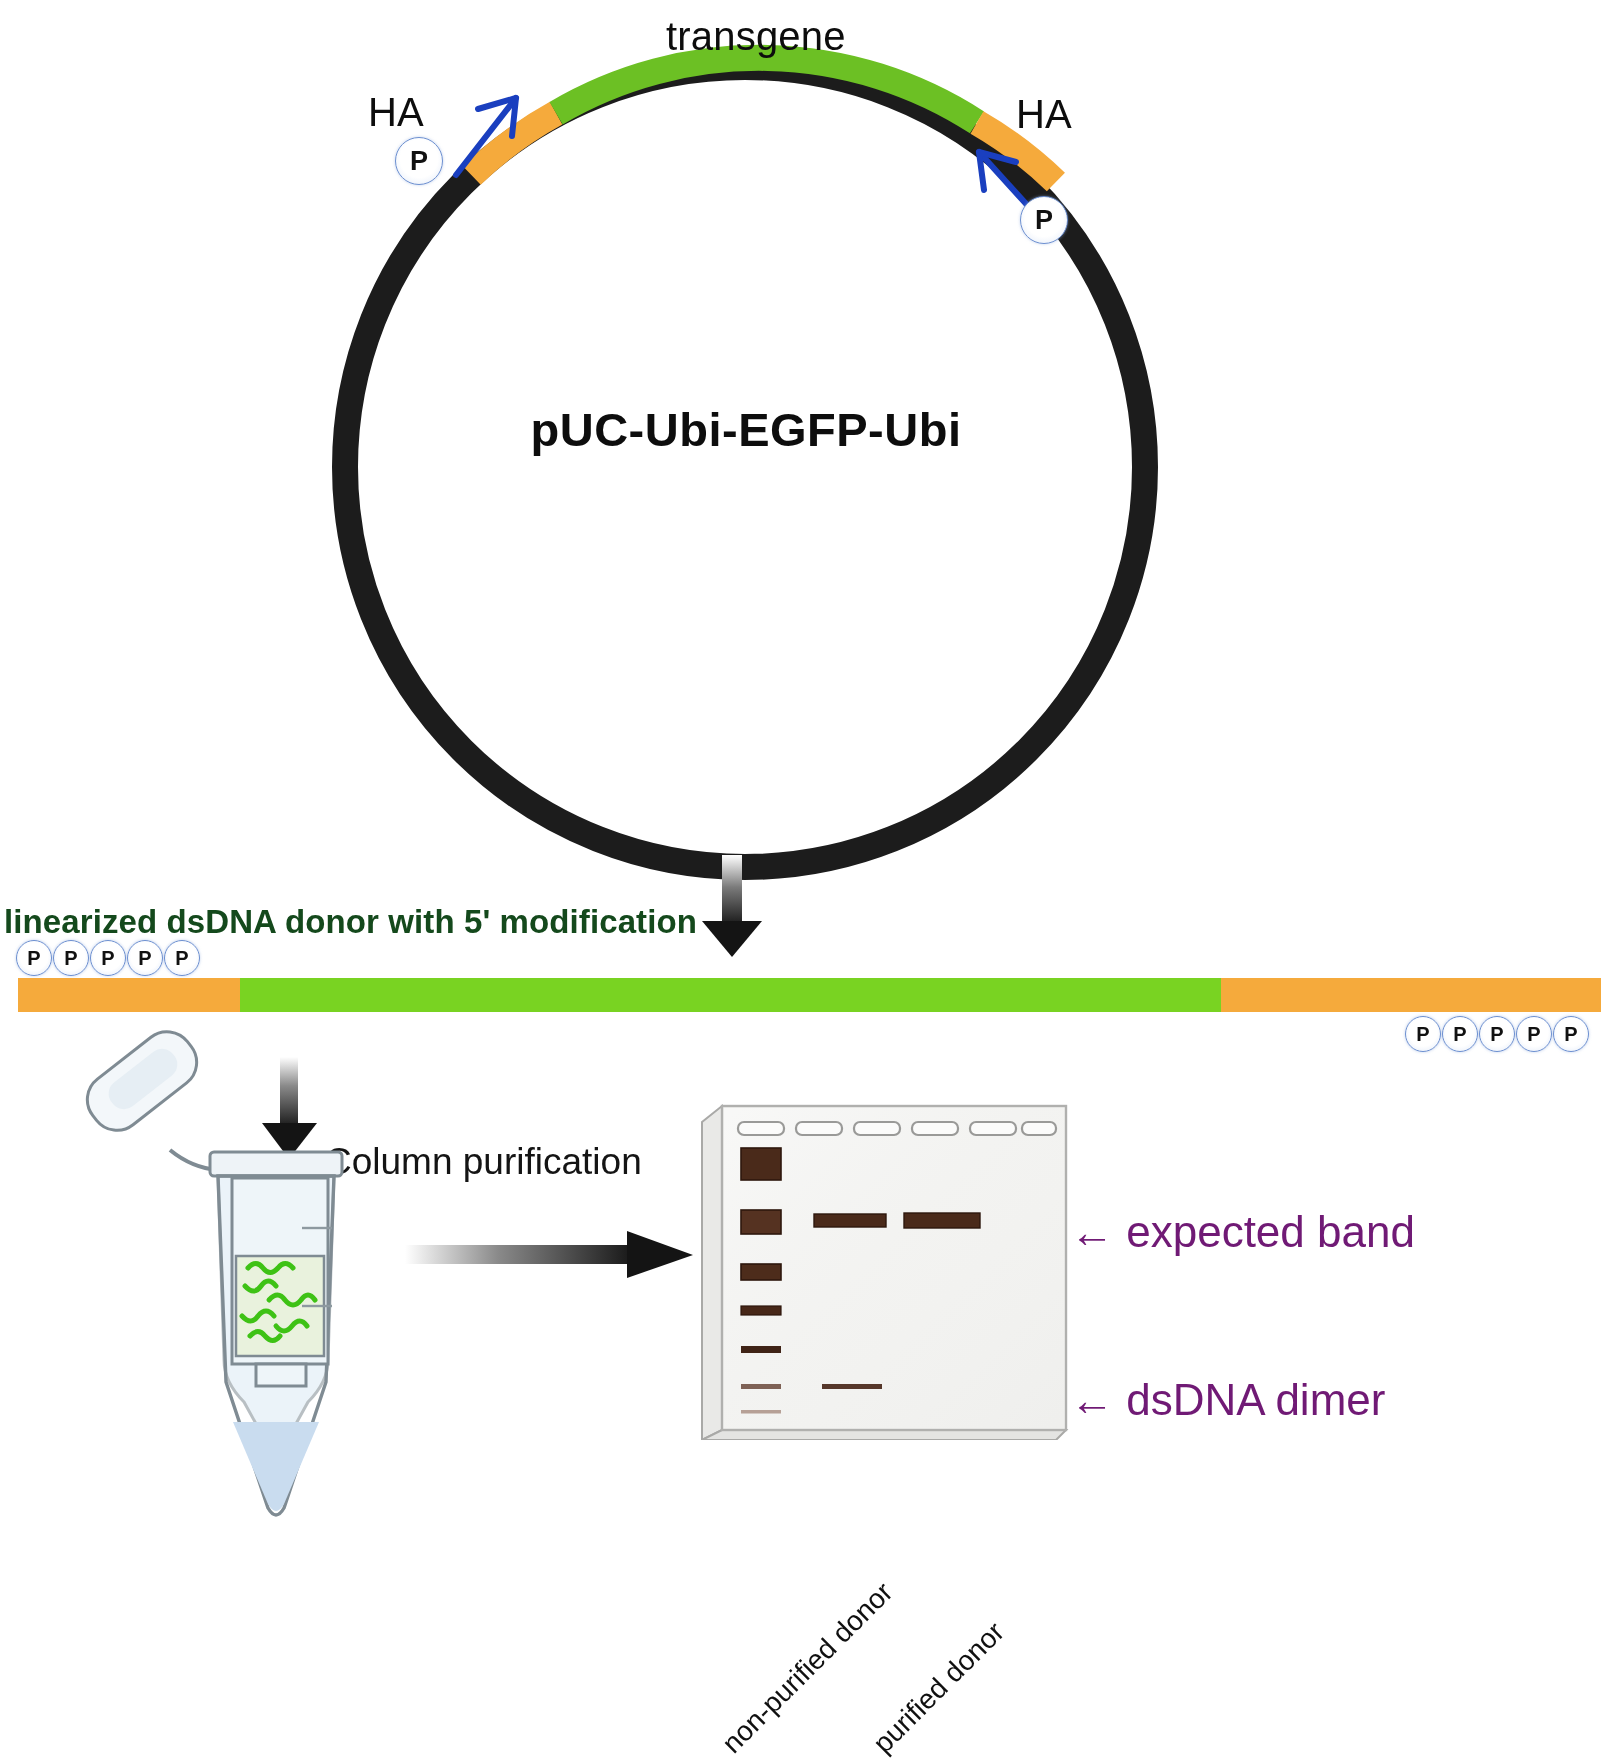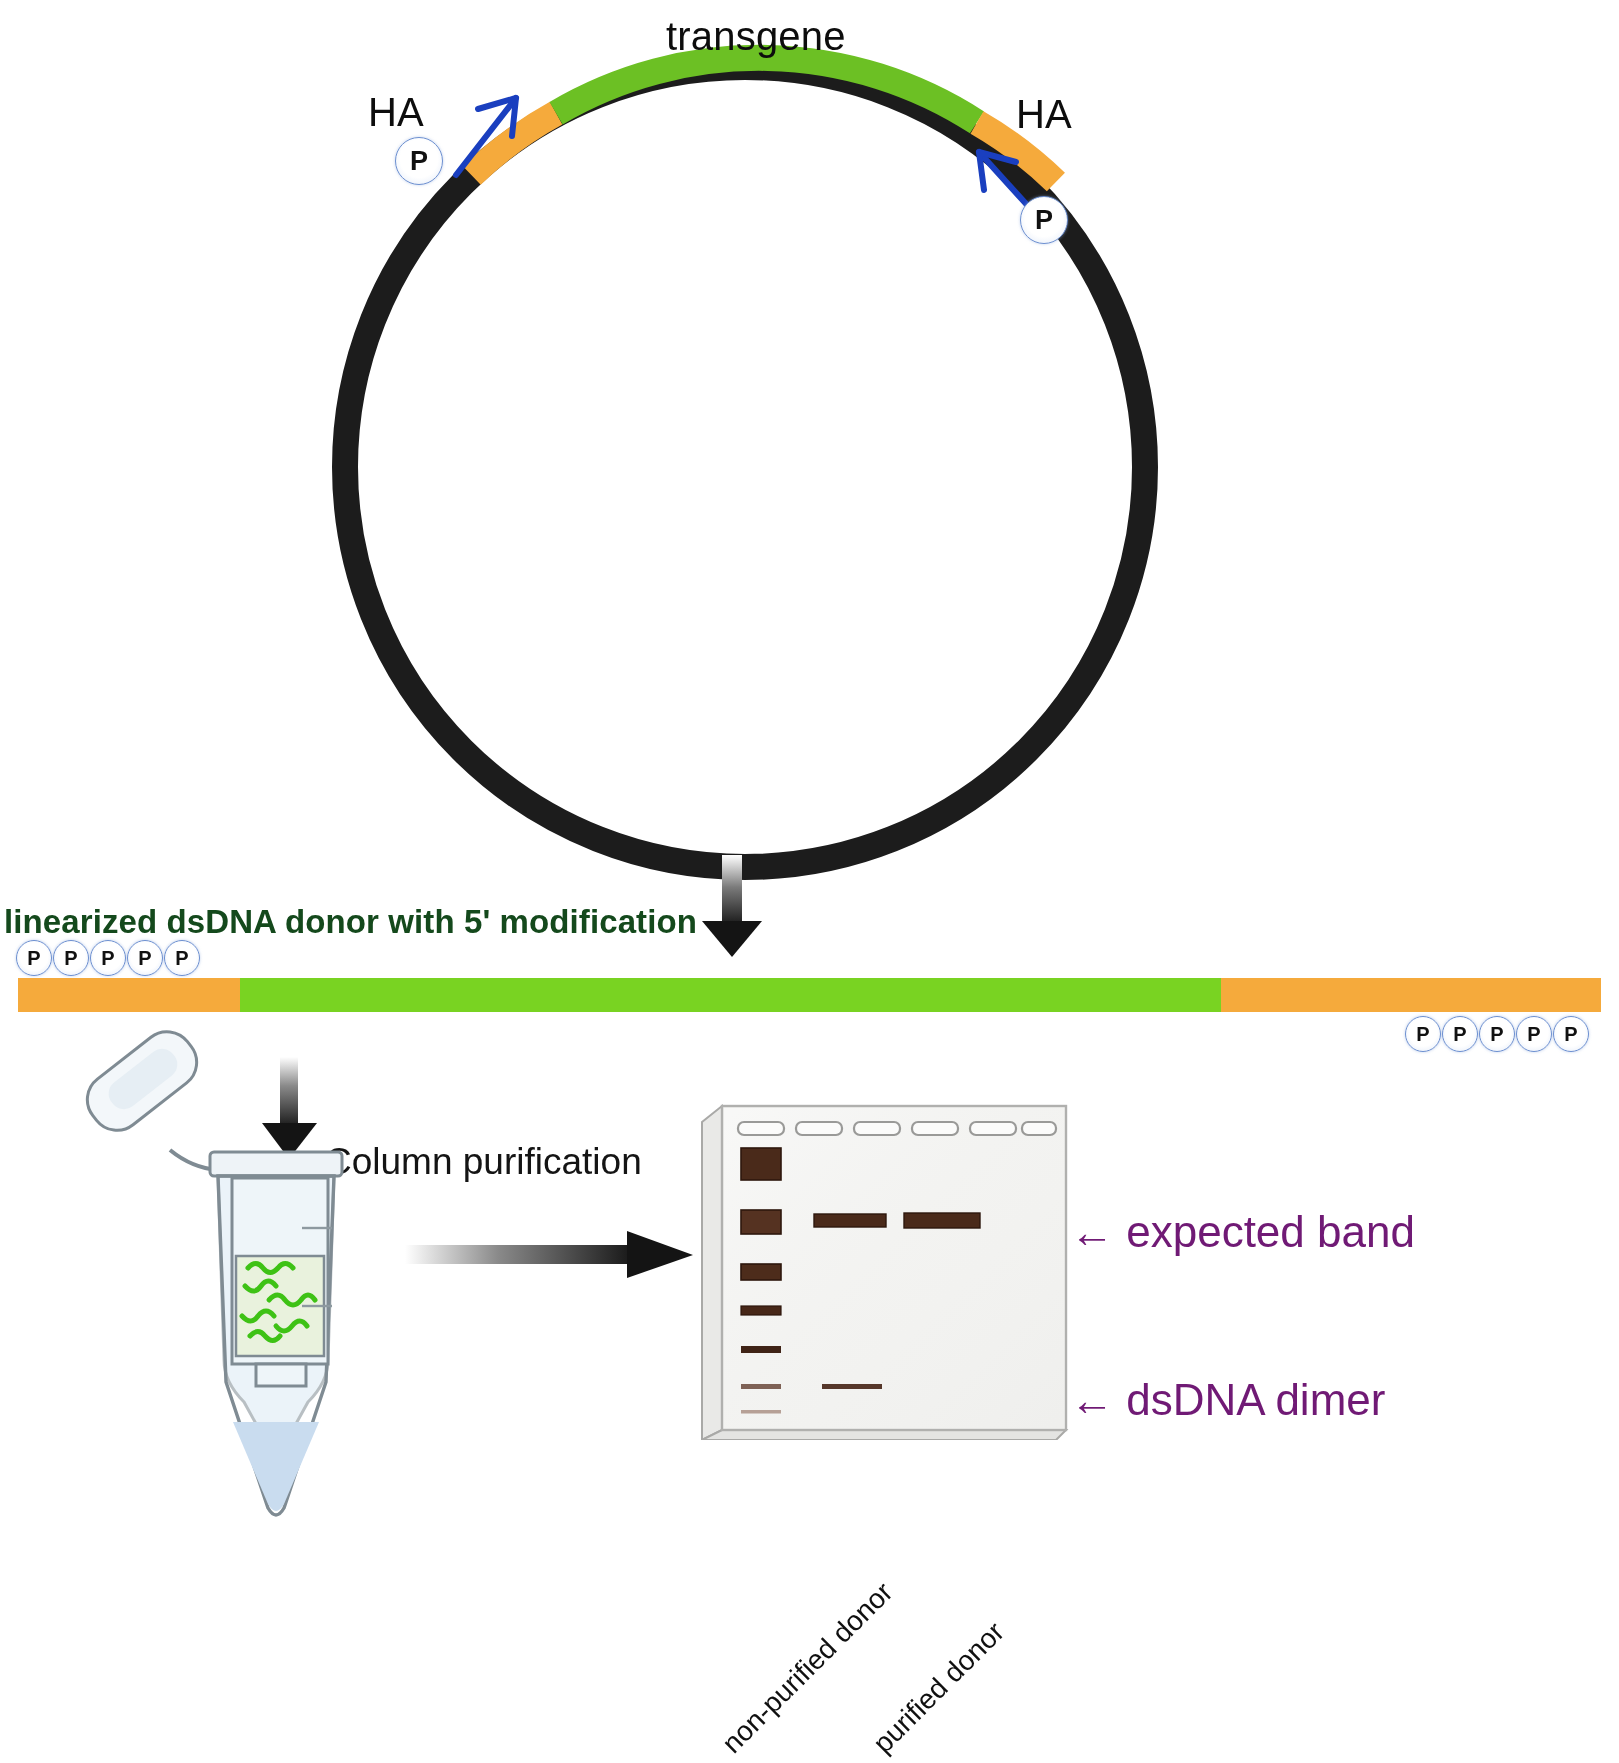--- a/index.html
+++ b/index.html
@@ -107,20 +107,21 @@
 
   <div class="label-ha-left nosel">HA</div>
 
   <div class="label-ha-right nosel">HA</div>
 
 
   <div class="pbadge pbadge-big nosel" style="left:379px;top:125px;">P</div>
 
   <div class="pbadge pbadge-big nosel" style="left:1004px;top:184px;">P</div>
 
+  <div class="label-plasmid-name nosel">pUC-Ubi-EGFP-Ubi</div>
 </div>
 
 <svg class="abs" style="left:690px;top:855px;" width="100" height="105">
   <defs>
     <linearGradient id="g1" x1="0" y1="0" x2="0" y2="1">
       <stop offset="0%" stop-color="#ffffff"></stop>
       <stop offset="45%" stop-color="#7a7a7a"></stop>
       <stop offset="100%" stop-color="#141414"></stop>
     </linearGradient>
   </defs>

